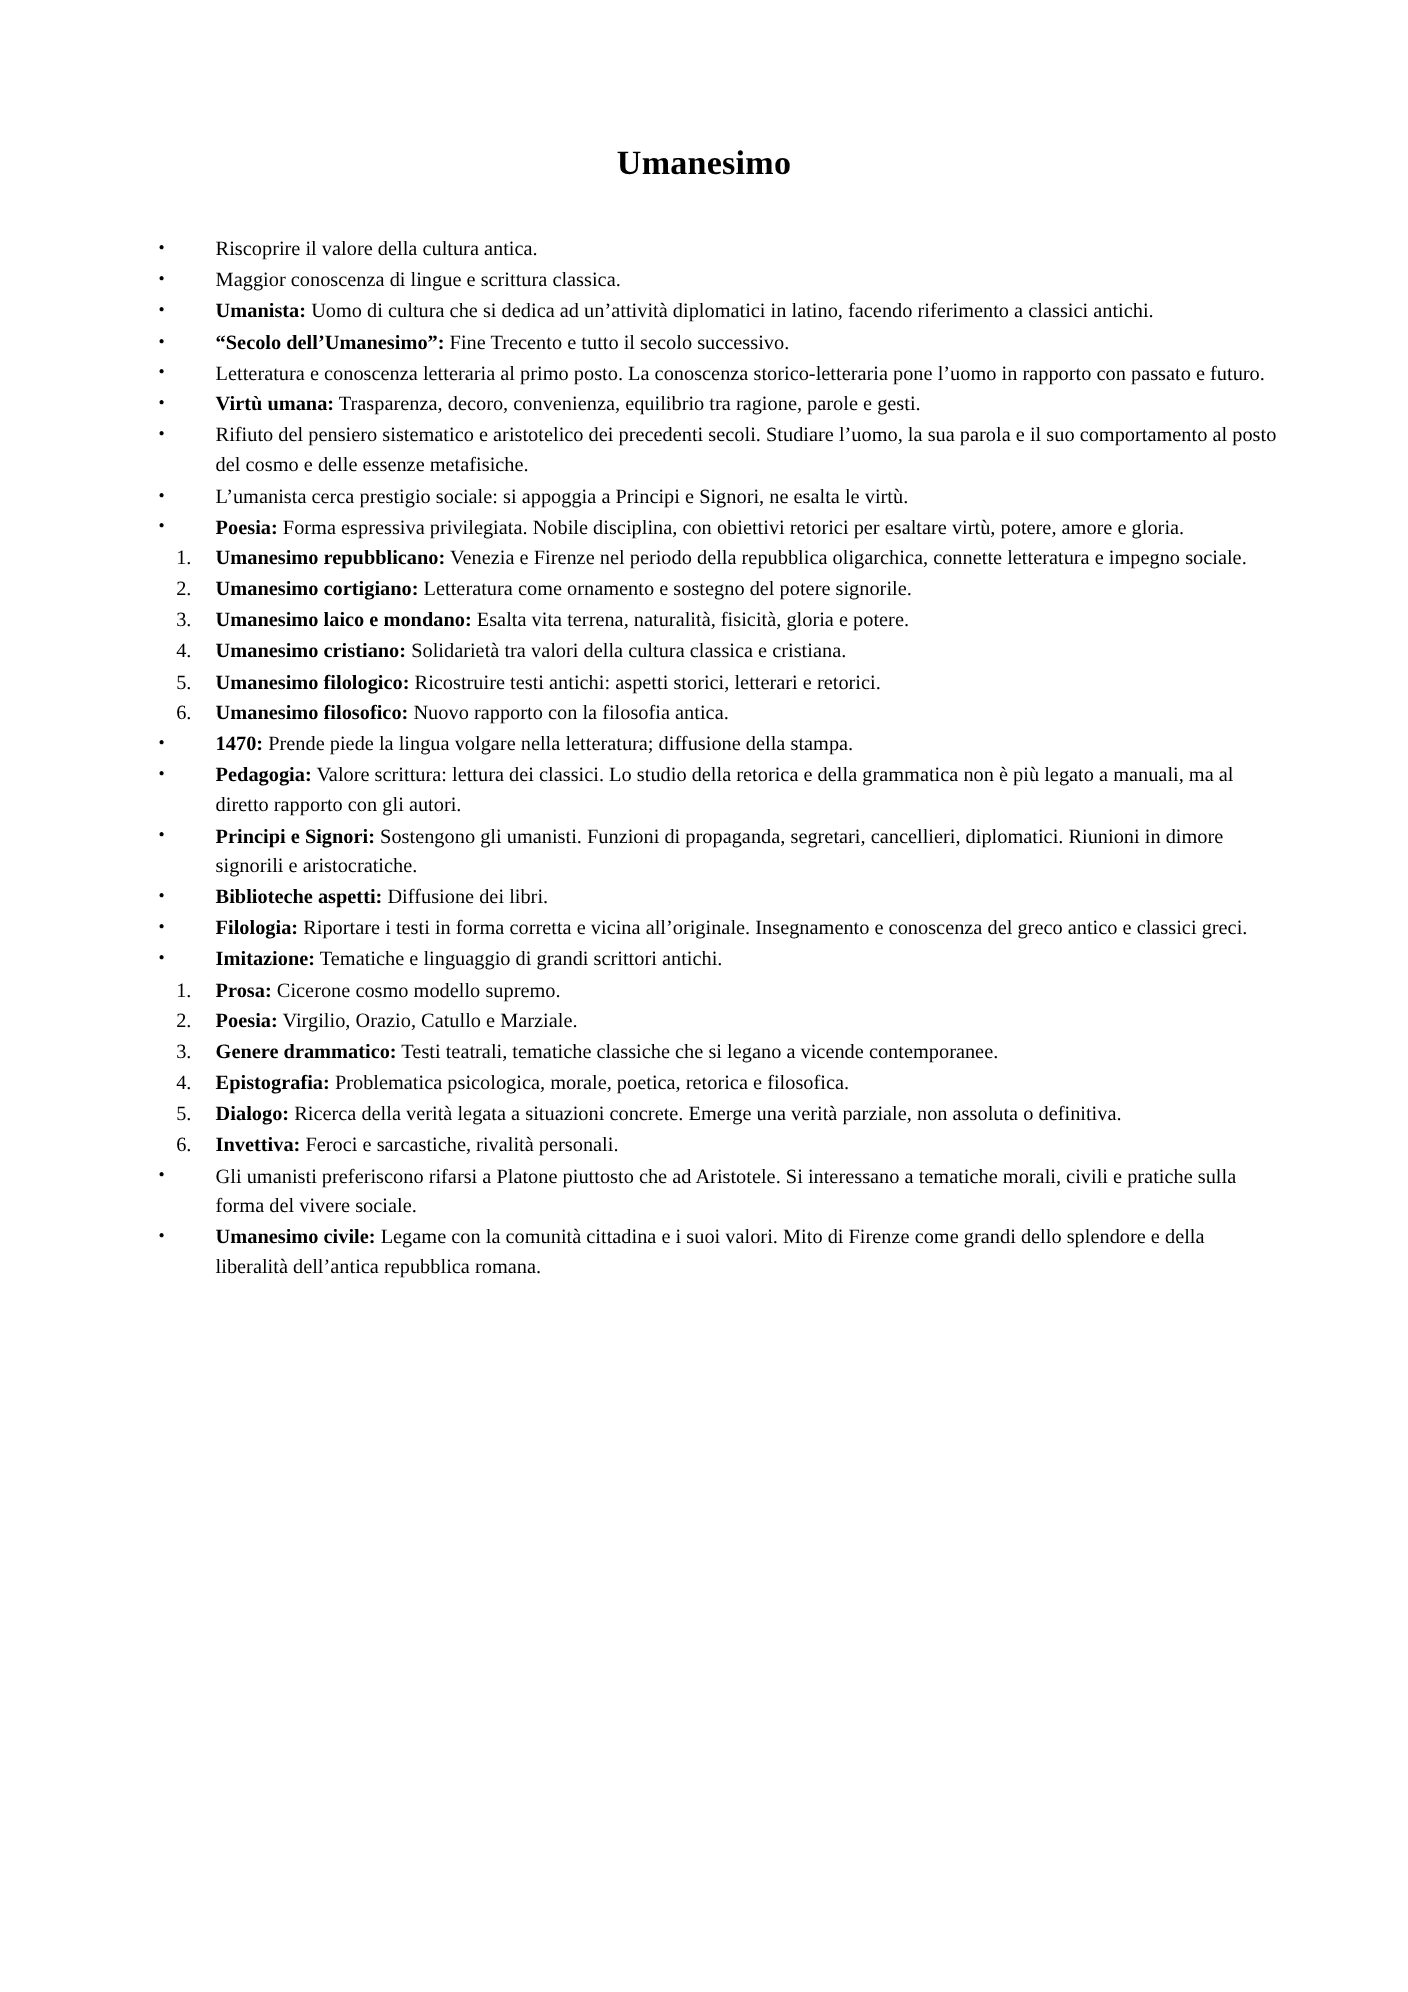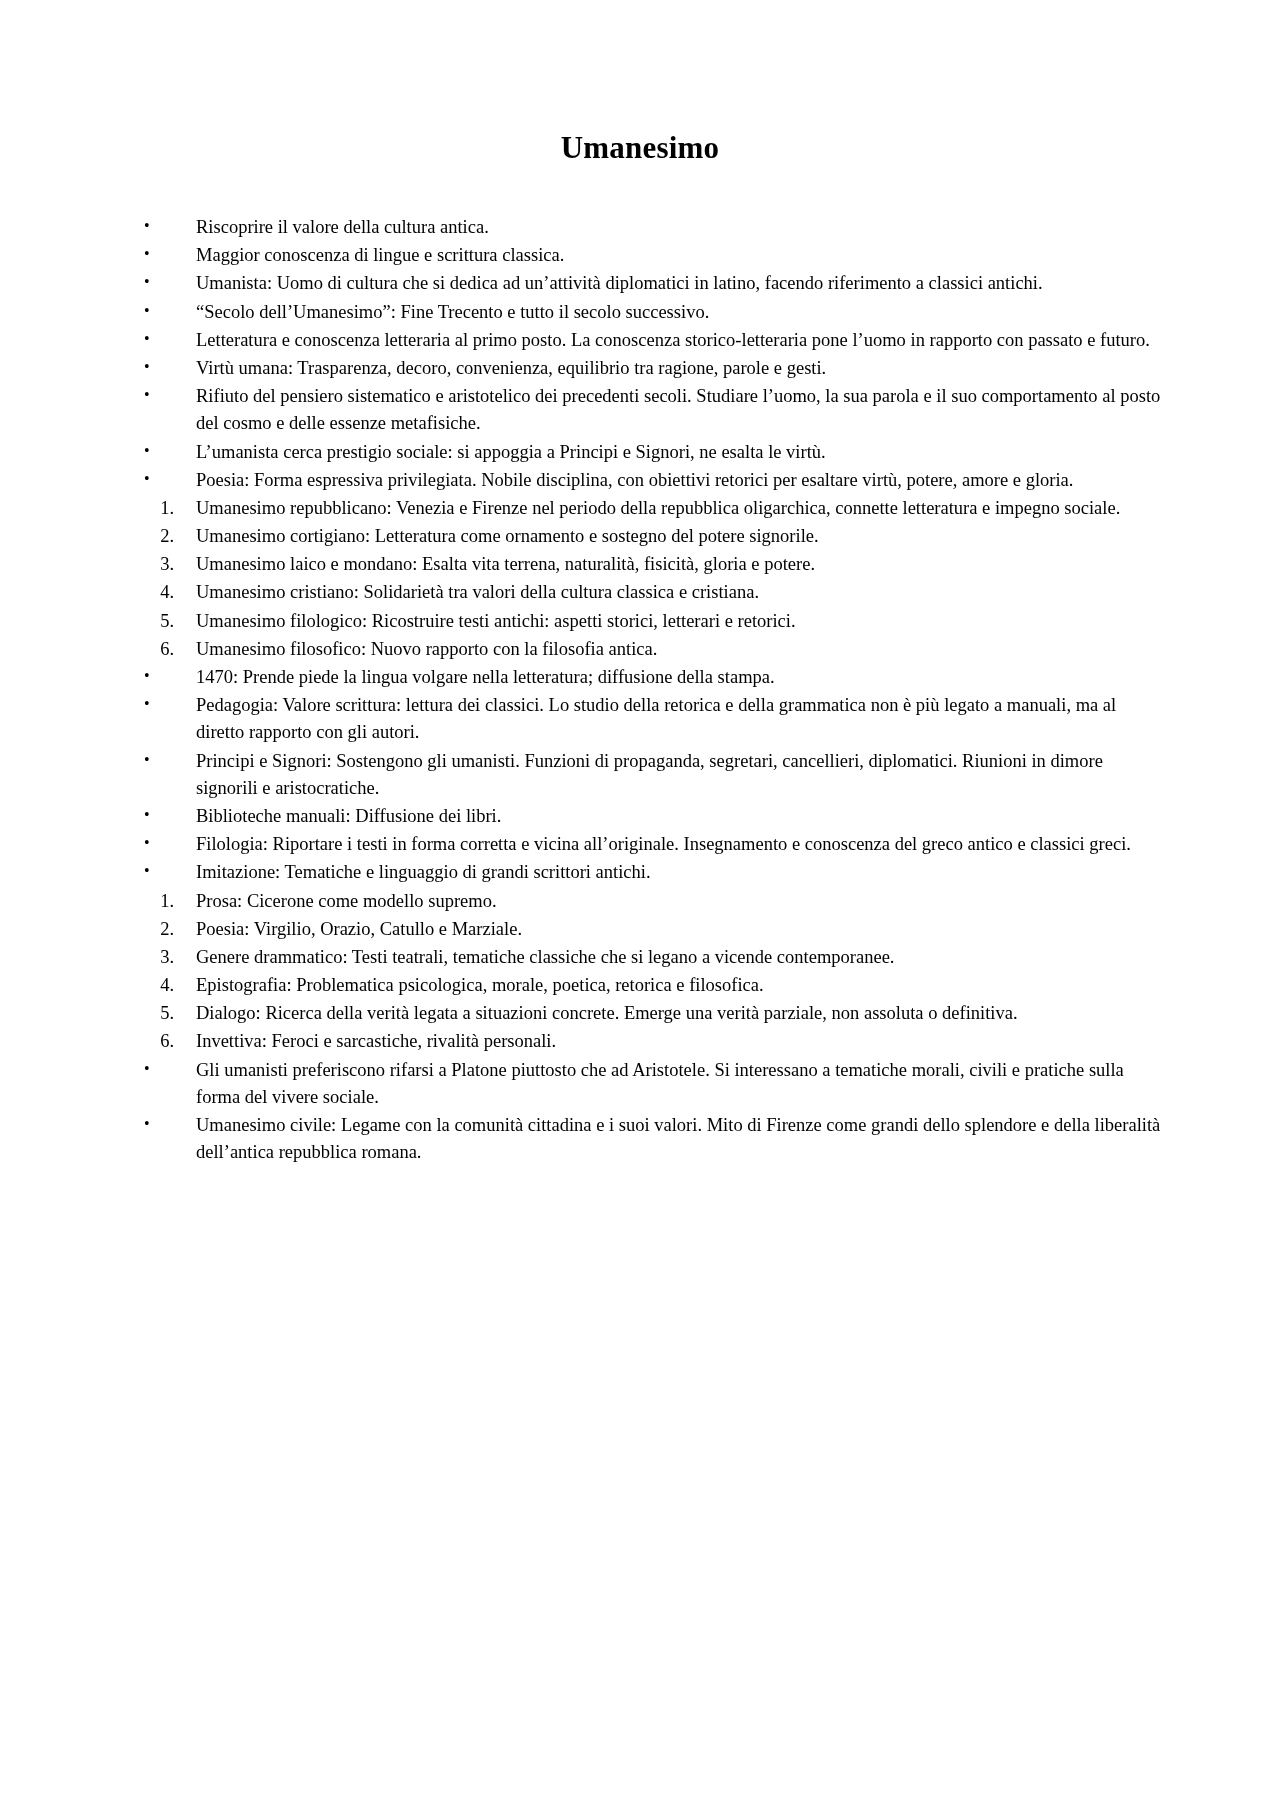--- a/index.html
+++ b/index.html
@@ -53,21 +53,21 @@
     left: 14px;
     width: 42px;
     text-align: right;
     padding-right: 4px;
   }
   .item .txt {
     display: block;
     margin-left: 16px;
   }
   .item .lead {
-    font-weight: normal;
+    font-weight: bold;
   }
 </style>
 </head>
 <body>
 
 <div class="page">
   <h1 class="doc-title">Umanesimo</h1>
   <div class="notes-list">
       <div class="item">
         <span class="marker bullet">•</span>
@@ -136,33 +136,33 @@
       <div class="item">
         <span class="marker bullet">•</span>
         <span class="txt"><span class="lead">Pedagogia:</span><span> Valore scrittura: lettura dei classici. Lo studio della retorica e della grammatica non è più legato a manuali, ma al diretto rapporto con gli autori.</span></span>
       </div>
       <div class="item">
         <span class="marker bullet">•</span>
         <span class="txt"><span class="lead">Principi e Signori:</span><span> Sostengono gli umanisti. Funzioni di propaganda, segretari, cancellieri, diplomatici. Riunioni in dimore signorili e aristocratiche.</span></span>
       </div>
       <div class="item">
         <span class="marker bullet">•</span>
-        <span class="txt"><span class="lead">Biblioteche manuali:</span><span> Diffusione dei libri.</span></span>
+        <span class="txt"><span class="lead">Biblioteche aspetti:</span><span> Diffusione dei libri.</span></span>
       </div>
       <div class="item">
         <span class="marker bullet">•</span>
         <span class="txt"><span class="lead">Filologia:</span><span> Riportare i testi in forma corretta e vicina all’originale. Insegnamento e conoscenza del greco antico e classici greci.</span></span>
       </div>
       <div class="item">
         <span class="marker bullet">•</span>
         <span class="txt"><span class="lead">Imitazione:</span><span> Tematiche e linguaggio di grandi scrittori antichi.</span></span>
       </div>
       <div class="item">
         <span class="marker num">1.</span>
-        <span class="txt"><span class="lead">Prosa:</span><span> Cicerone come modello supremo.</span></span>
+        <span class="txt"><span class="lead">Prosa:</span><span> Cicerone cosmo modello supremo.</span></span>
       </div>
       <div class="item">
         <span class="marker num">2.</span>
         <span class="txt"><span class="lead">Poesia:</span><span> Virgilio, Orazio, Catullo e Marziale.</span></span>
       </div>
       <div class="item">
         <span class="marker num">3.</span>
         <span class="txt"><span class="lead">Genere drammatico:</span><span> Testi teatrali, tematiche classiche che si legano a vicende contemporanee.</span></span>
       </div>
       <div class="item">

